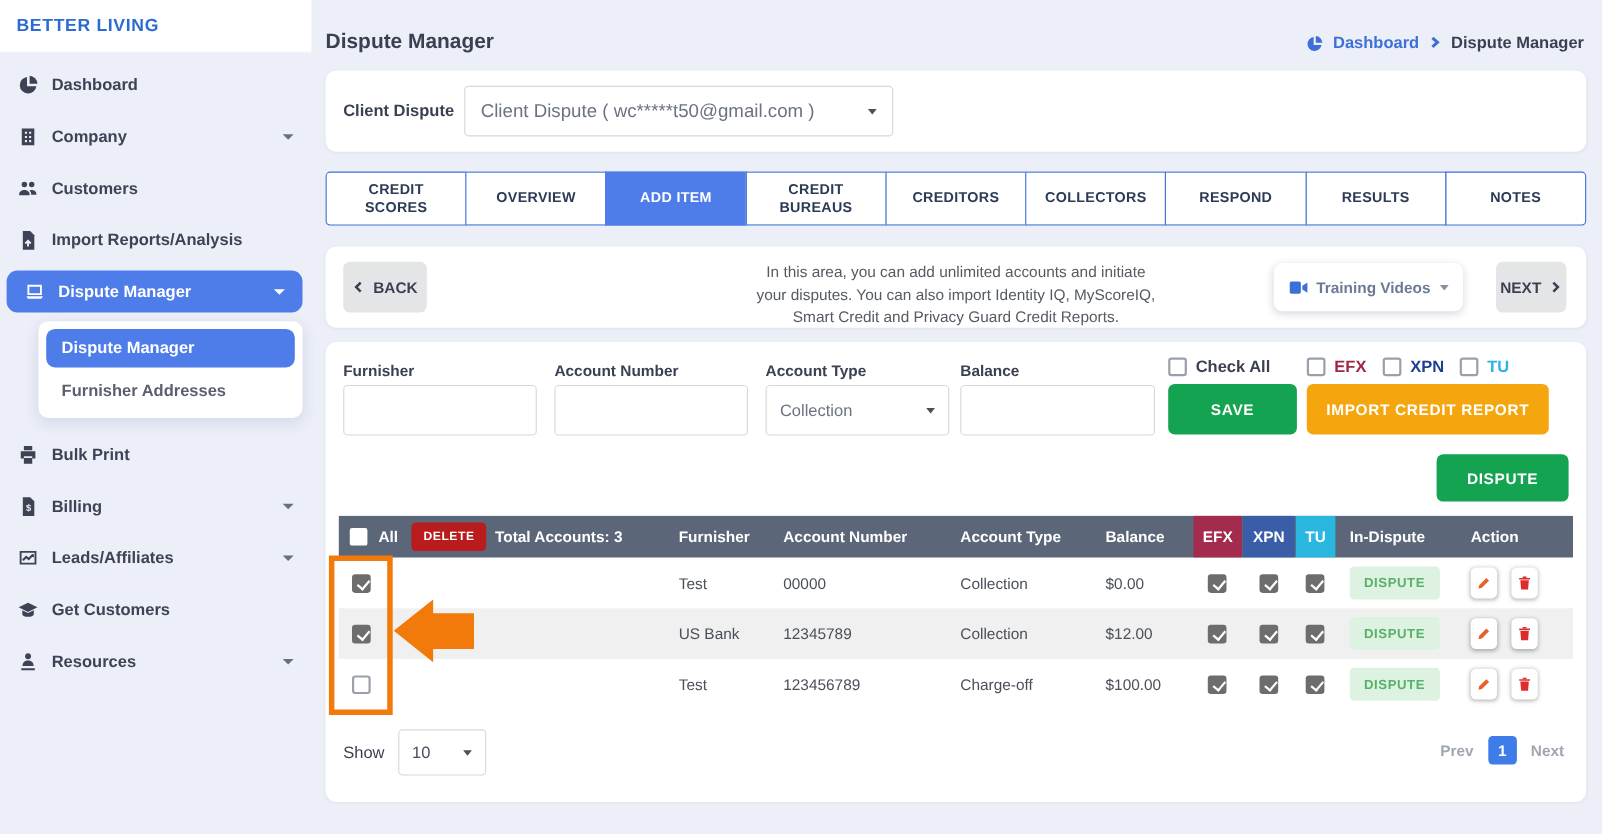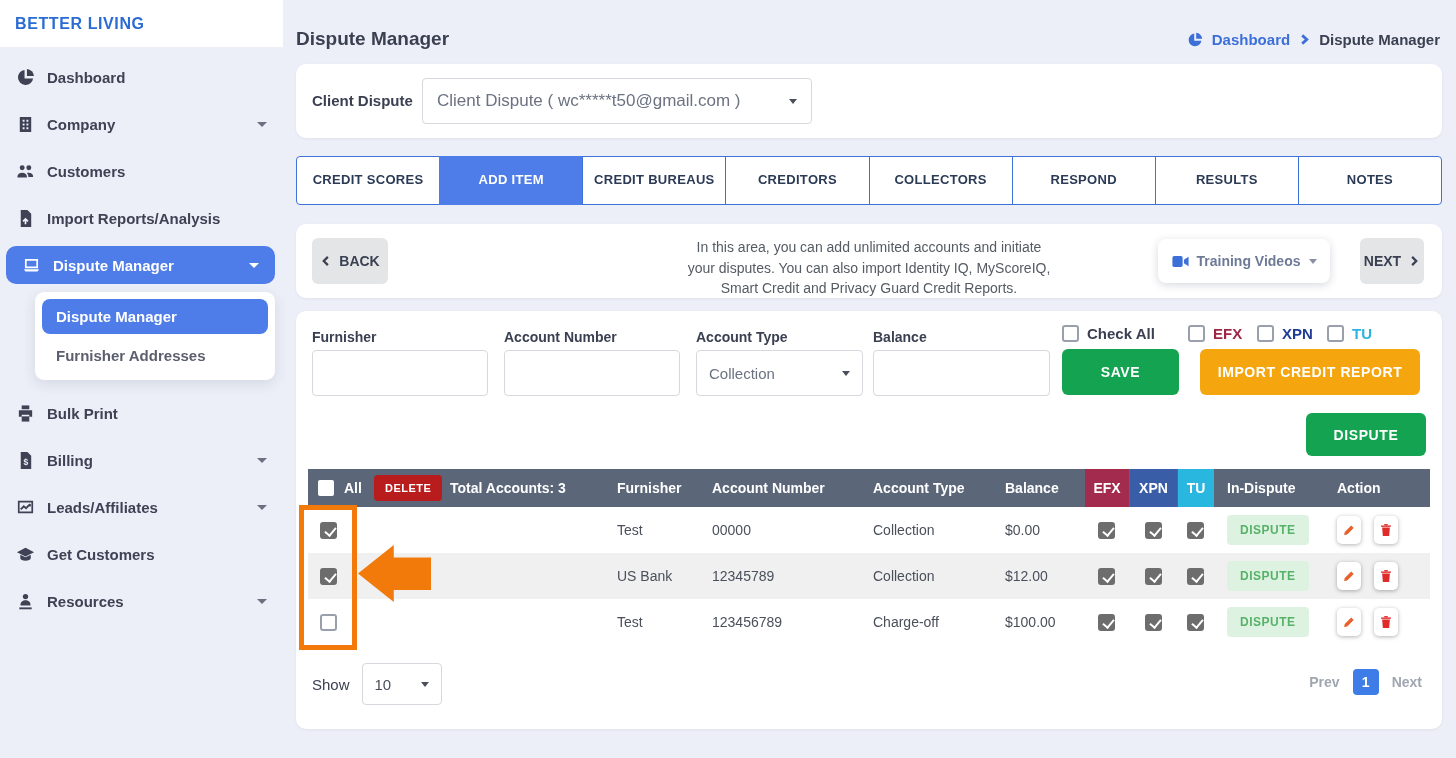--- a/index.html
+++ b/index.html
@@ -89,21 +89,21 @@
                font-size:15px; font-weight:bold; cursor:pointer; }
   .lbl-checkall { color:#3a3f51; }
   .lbl-efx { color:#9e2746; }
   .lbl-xpn { color:#1f3e93; }
   .lbl-tu  { color:#2cb3e2; }
   .btn-green { background:#14a351; border:none; border-radius:6px; color:#fff; font-weight:bold;
                font-size:14px; letter-spacing:.6px; cursor:pointer; font-family:"Liberation Sans",sans-serif; }
   .btn-save { position:absolute; left:766px; top:38px; width:117px; height:46px; }
   .btn-import { position:absolute; left:892px; top:38px; width:220px; height:46px; background:#f5a60f;
                 border:none; border-radius:6px; color:#fff; font-weight:bold; font-size:14px;
-                letter-spacing:.6px; cursor:pointer; font-family:"Liberation Sans",sans-serif;margin-left:12px; }
+                letter-spacing:.6px; cursor:pointer; font-family:"Liberation Sans",sans-serif; }
   .btn-dispute { position:absolute; left:1010px; top:102px; width:120px; height:43px; }
 
   
   .tbl { position:absolute; left:12px; top:158px; width:1122px; }
   .tbl-head { position:relative; height:38px; background:#5b6779; color:#fff; font-size:14px; font-weight:bold; }
   .th { position:absolute; top:0; height:38px; display:flex; align-items:center; }
   .chk-white { width:16px; height:16px; background:#fff; border-radius:2px; cursor:pointer; }
   .btn-delete { background:#b91c1c; border:none; border-radius:4px; color:#fff; font-weight:bold;
                 font-size:11px; letter-spacing:.5px; padding:7px 11px; cursor:pointer;
                 font-family:"Liberation Sans",sans-serif; }
@@ -267,20 +267,21 @@
     <section class="card card-client">
       <span class="cd-label">Client Dispute</span>
       <div class="cd-select">
         <span>Client Dispute ( wc*****t50@gmail.com )</span>
         <span class="sel-caret"></span>
       </div>
     </section>
 
     <nav class="tabs">
       <div class="tab">CREDIT SCORES</div>
+      <div class="tab">OVERVIEW</div>
       <div class="tab active">ADD ITEM</div>
       <div class="tab">CREDIT BUREAUS</div>
       <div class="tab">CREDITORS</div>
       <div class="tab">COLLECTORS</div>
       <div class="tab">RESPOND</div>
       <div class="tab">RESULTS</div>
       <div class="tab">NOTES</div>
     </nav>
 
     <section class="card card-info">

